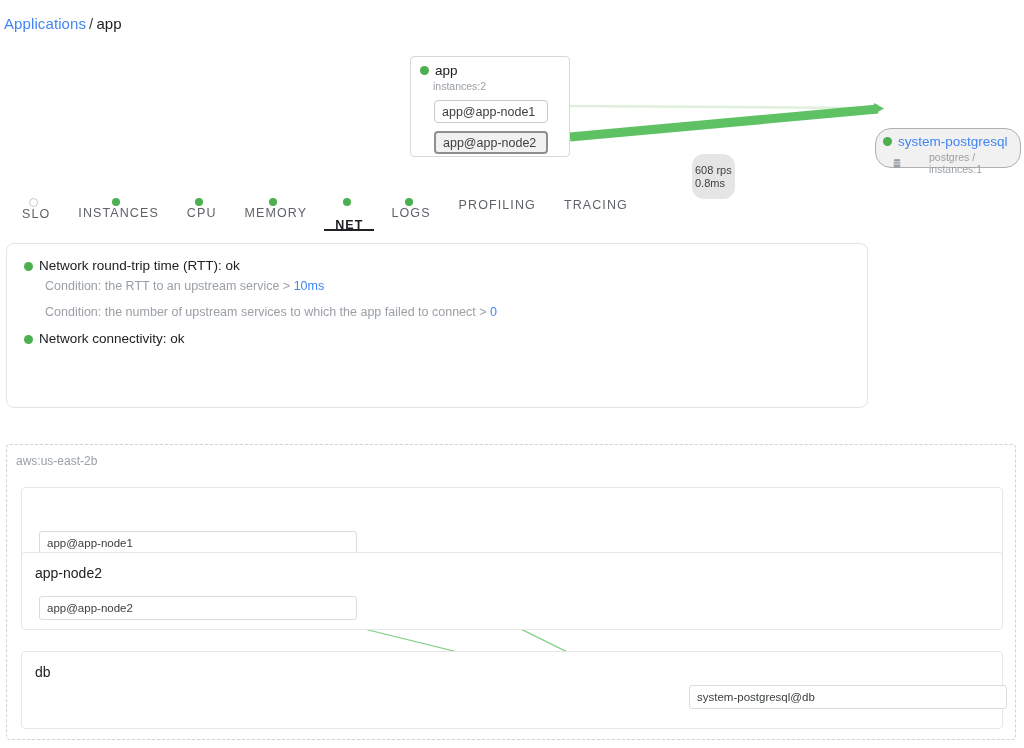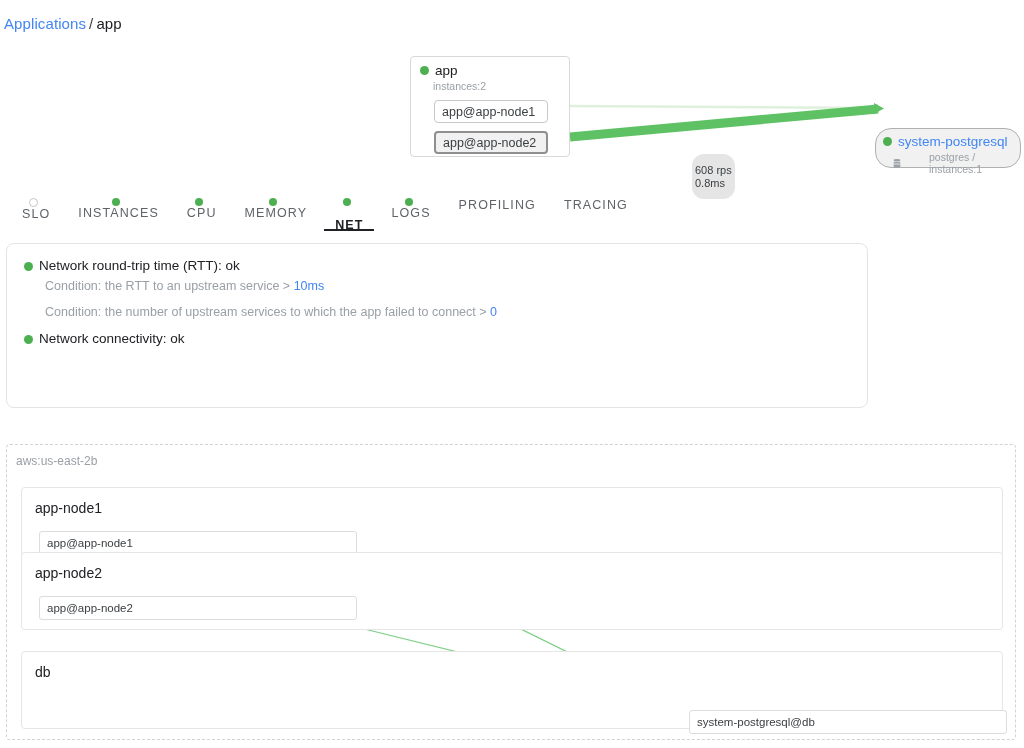--- a/index.html
+++ b/index.html
@@ -306,21 +306,21 @@
     display: flex;
     align-items: center;
     padding-left: 7px;
     font-size: 11.5px;
     color: #3c4043;
     cursor: pointer;
   }
   .proc-left { left: 17px; top: 43px; }
   .proc-db {
     left: 667px;
-    top: 58px;
+    top: 33px;
     width: 318px;
   }
 </style>
 </head>
 <body>
 
 <div class="breadcrumb">
   <span class="crumb-link">Applications</span><span class="crumb-sep">/</span><span class="crumb-current">app</span>
 </div>
 
@@ -427,21 +427,20 @@
 
 <div class="topo">
   <div class="topo-label">aws:us-east-2b</div>
 
   <svg class="topo-svg" viewBox="0 0 1010 296">
     <path d="M 337 97 L 670 261" stroke="#7ed085" stroke-width="1.2" fill="none"></path>
     <path d="M 337 179 L 670 261" stroke="#7ed085" stroke-width="1.2" fill="none"></path>
   </svg>
 
   <div class="host host-1">
-    <div class="host-name">app-node1</div>
     <div class="proc proc-left">app@app-node1</div>
   </div>
 
   <div class="host host-2">
     <div class="host-name">app-node2</div>
     <div class="proc proc-left">app@app-node2</div>
   </div>
 
   <div class="host host-3">
     <div class="host-name">db</div>

